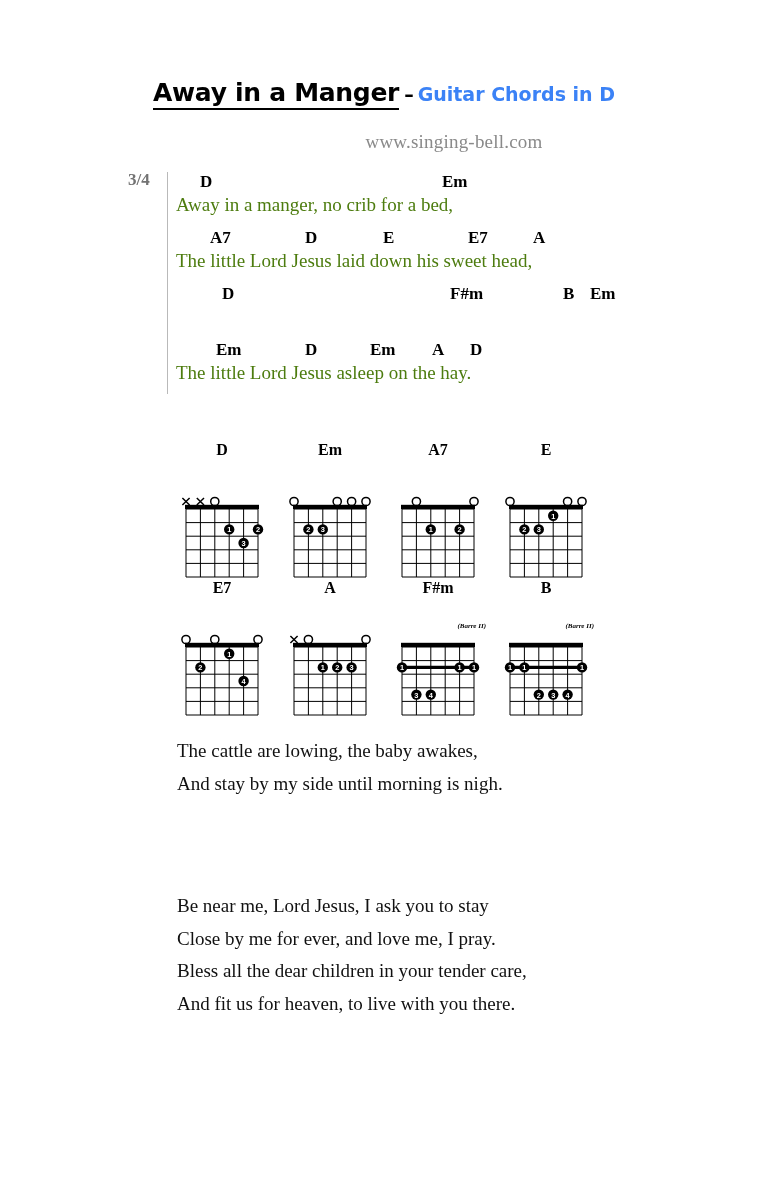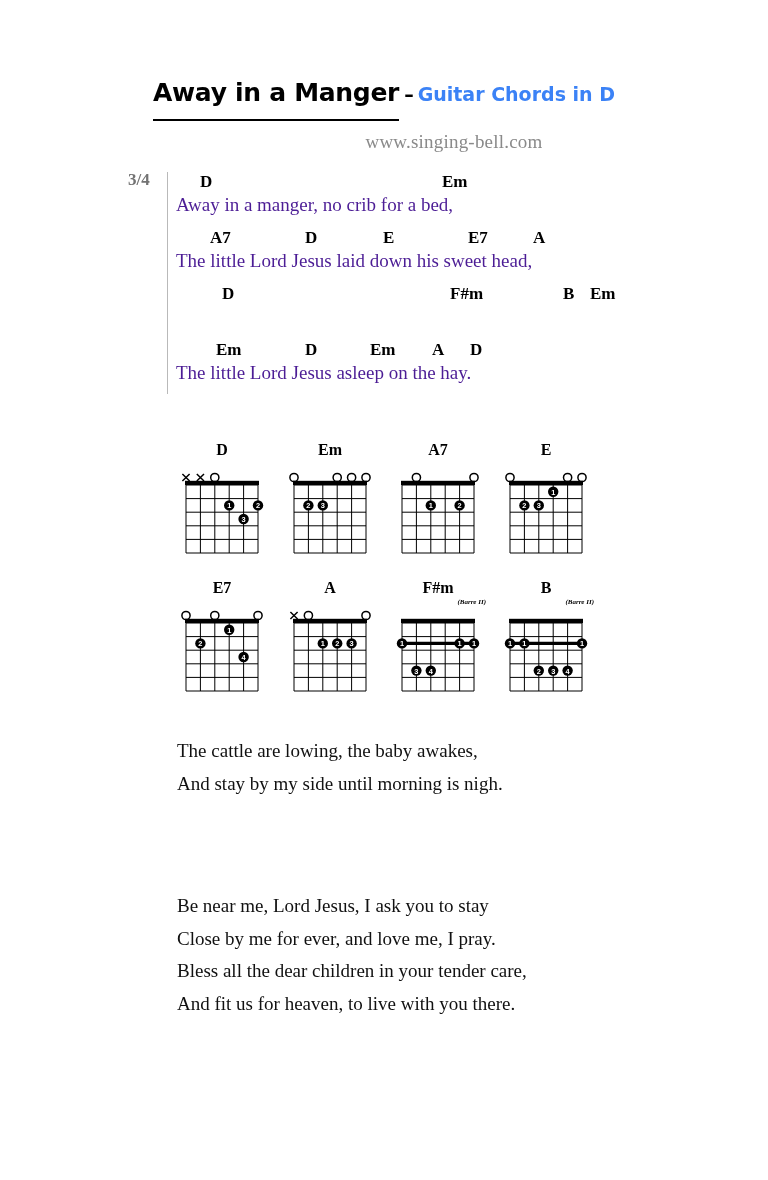--- a/index.html
+++ b/index.html
@@ -17,21 +17,21 @@
     position:absolute; top:78px; left:0; width:768px;
     text-align:center;
   }
   .title-main {
     font-family:"DejaVu Sans", sans-serif;
     font-weight:bold;
     font-size:25px;
     letter-spacing:-0.3px;
     color:#000;
     border-bottom:2px solid #000;
-    padding-bottom:12px;
+    padding-bottom:1px;
   }
   .title-sub {
     font-family:"DejaVu Sans", sans-serif;
     font-weight:bold;
     font-size:19px;
     color:#3b82f6;
     margin-left:4px;
   }
   .title-dash {
     font-family:"DejaVu Sans", sans-serif;
@@ -67,40 +67,41 @@
   .chord-row { position:relative; height:24px; }
   .chord {
     position:absolute; top:0;
     font-family:"Liberation Serif", serif;
     font-weight:bold; font-size:17px; color:#000;
     white-space:nowrap;
   }
   .lyric {
     position:absolute; top:22px; left:0;
     font-family:"Liberation Serif", serif;
-    font-size:19px; color:#4c1d95; white-space:nowrap;
+    font-size:19px; color:#4d7c0f; white-space:nowrap;
   }
 
   
   .diagrams { position:absolute; left:170px; top:440px; width:440px; }
   .diagram-row { position:relative; height:138px; }
   .diagram { position:absolute; top:0; width:104px; }
   .dg-name {
     text-align:center;
     font-family:"Liberation Serif", serif;
     font-weight:bold; font-size:16px; color:#000;
     height:19px; line-height:19px;
   }
   .dg-barre {
     text-align:right;
     font-family:"Liberation Serif", serif;
     font-style:italic; font-weight:bold;
     font-size:7px; color:#000;
     height:10px; line-height:10px;
     padding-right:4px;
+    margin-top:24px;
   }
   .dg-svgwrap { position:relative; }
   .dg-svgwrap svg { display:block; margin:0 auto; }
 
   
   .verse {
     position:absolute; left:177px;
     font-family:"Liberation Serif", serif;
     font-size:19px; color:#111;
     line-height:32.5px;

